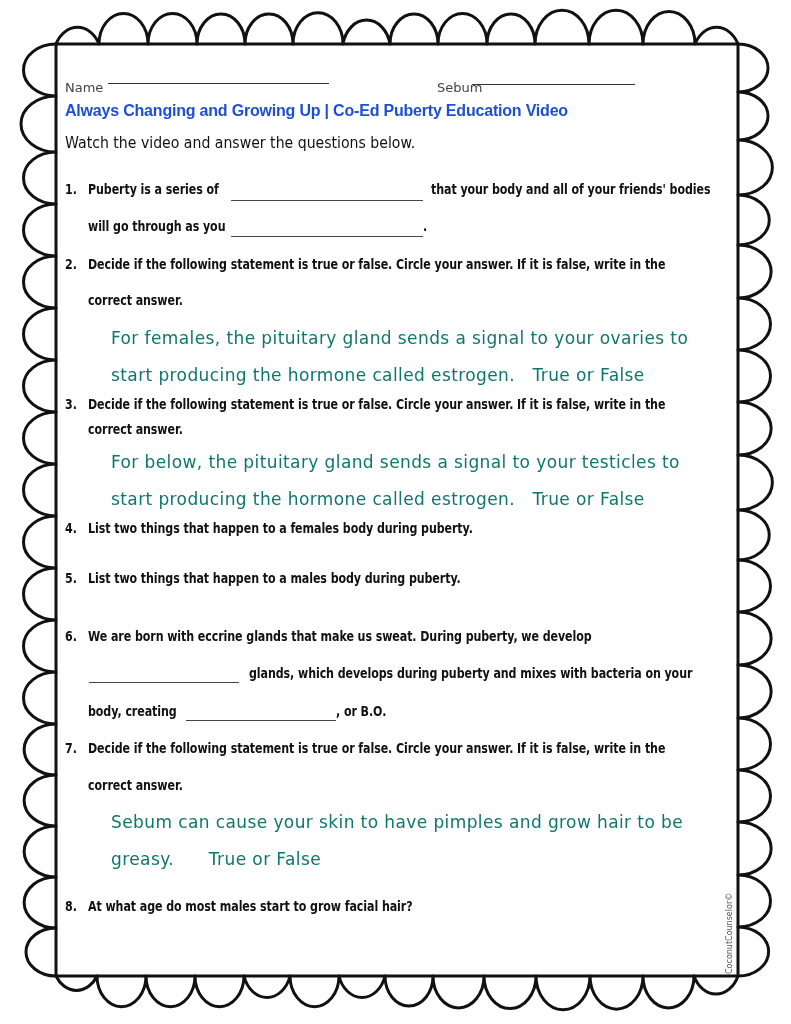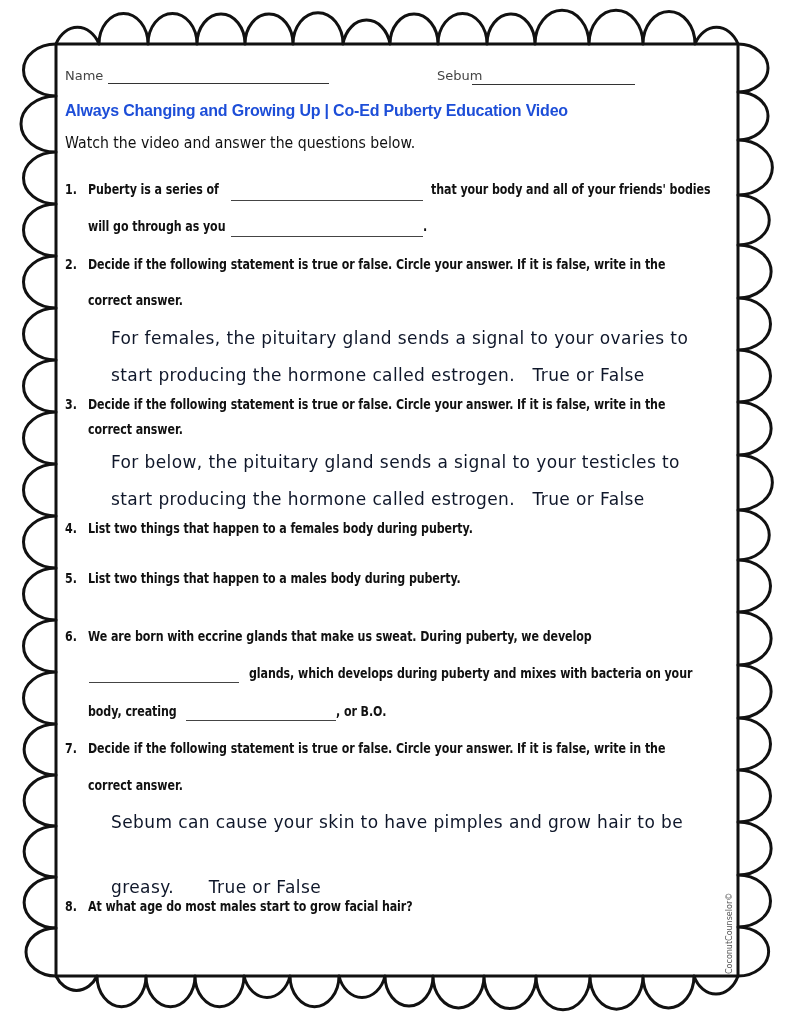--- a/index.html
+++ b/index.html
@@ -1,23 +1,23 @@
 <!DOCTYPE html>
 <html><head>
 <meta charset="utf-8">
 <style>
   html, body { margin:0; padding:0; background:#ffffff; }
   body { width:791px; height:1024px; position:relative; overflow:hidden; font-family:"DejaVu Sans", sans-serif; color:#111; }
   #border-svg { position:absolute; left:0; top:0; width:791px; height:1024px; }
   .abs { position:absolute; white-space:nowrap; }
-  .light { color:#444; font-size:13px; font-family:"DejaVu Sans", sans-serif; }
+  .light { color:#444; font-size:13px; font-family:"DejaVu Sans", sans-serif;margin-top:12px; }
   .title { font-family:"Liberation Sans", sans-serif; font-weight:bold; font-size:16px; letter-spacing:-0.2px; color:#1d4ed8; }
   .q { font-family:"DejaVu Sans", sans-serif; font-size:13.5px; color:#111; font-weight:bold; transform:scaleX(0.82); transform-origin:left top; letter-spacing:-0.1px; }
   .qnum { font-family:"DejaVu Sans", sans-serif; font-size:13.5px; color:#111; font-weight:bold; transform:scaleX(0.82); transform-origin:left top; }
-  .stmt { font-family:"DejaVu Sans", sans-serif; font-size:17px; color:#0f172a; letter-spacing:0.4px; }
+  .stmt { font-family:"DejaVu Sans", sans-serif; font-size:17px; color:#0f766e; letter-spacing:0.4px; }
   .stmt .or { font-size:17px; }
   .watermark { position:absolute; font-size:8px; color:#555; transform:rotate(-90deg); transform-origin:left top; font-family:"DejaVu Sans", sans-serif; }
 </style>
 </head>
 <body>
 
 <svg id="border-svg" viewBox="0 0 791 1024" xmlns="http://www.w3.org/2000/svg">
   <g fill="none" stroke="#111" stroke-width="3" stroke-linejoin="round">
 
     <rect x="56" y="44" width="682" height="932"></rect>
@@ -86,21 +86,21 @@
 <div class="abs" style="left:89px; top:682px; width:150px; border-bottom:1.3px solid #444;"></div>
 <div class="abs q" style="left:249px; top:665px;">glands, which develops during puberty and mixes with bacteria on your</div>
 <div class="abs q" style="left:88px; top:703px;">body, creating</div>
 <div class="abs" style="left:186px; top:720px; width:150px; border-bottom:1.3px solid #444;"></div>
 <div class="abs q" style="left:336px; top:703px;">,  or B.O.</div>
 
 <div class="abs qnum" style="left:65px; top:740px;">7.</div>
 <div class="abs q" style="left:88px; top:740px;">Decide if the following statement is true or false. Circle your answer. If it is false, write in the</div>
 <div class="abs q" style="left:88px; top:777px;">correct answer.</div>
 <div class="abs stmt" style="left:111px; top:812px;">Sebum can cause your skin to have pimples and grow hair to be</div>
-<div class="abs stmt" style="left:111px; top:849px;margin-top:28px;">
+<div class="abs stmt" style="left:111px; top:849px;">
   <span>greasy.</span>&nbsp;&nbsp;&nbsp;&nbsp;&nbsp;
   <span>True</span>
   <span class="or">or</span>
   <span>False</span>
 </div>
 
 <div class="abs qnum" style="left:65px; top:898px;">8.</div>
 <div class="abs q" style="left:88px; top:898px;">At what age do most males start to grow facial hair?</div>
 
 <div class="watermark" style="left:725px; top:974px;">CoconutCounselor©</div>

